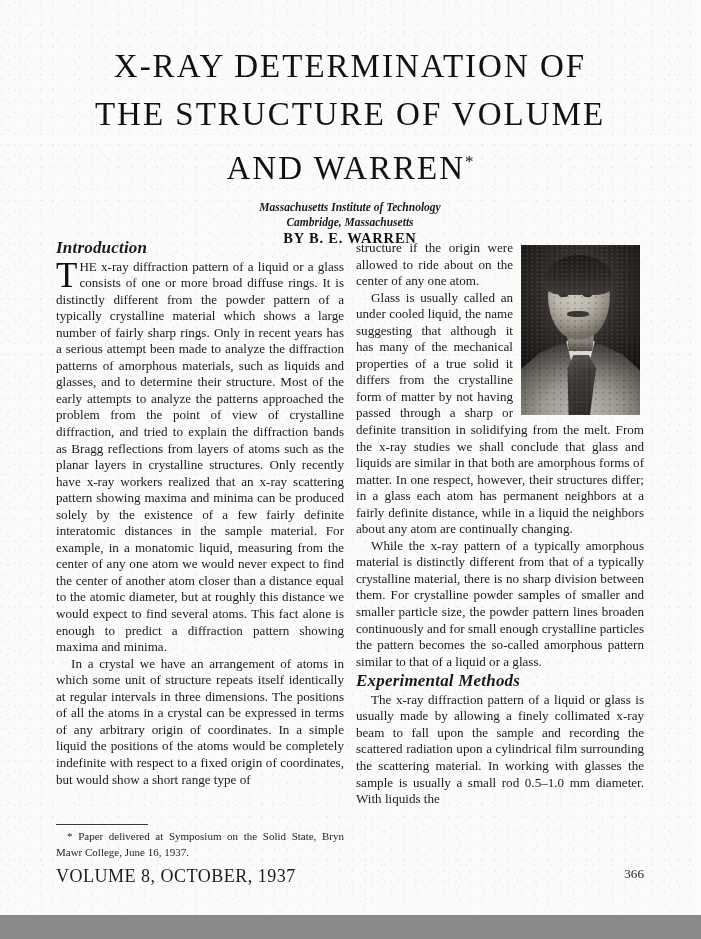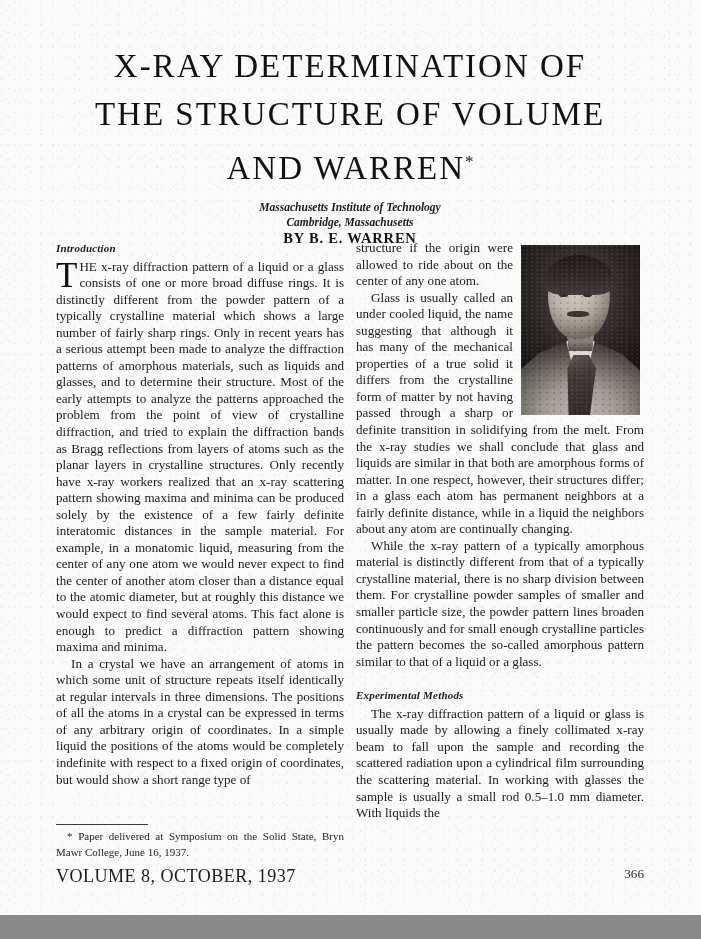--- a/index.html
+++ b/index.html
@@ -83,26 +83,26 @@
     text-justify: inter-word;
     hyphens: none;
     color: #1a1a1a;
   }
   #col-left  { left: 56px;  width: 288px; }
   #col-right { left: 356px; width: 288px; }
 
   .sec-head {
     font-style: italic;
     font-weight: bold;
-    font-size: 11px;
+    font-size: 17px;
     margin: 0 0 2px 0;
     text-align: left;
     letter-spacing: 0.2px;
   }
-  .sec-head.spaced { margin-top: 17px; }
+  .sec-head.spaced { margin-top: 3px; }
 
   p.body { margin: 0; text-indent: 1.15em; }
   p.body.noindent { text-indent: 0; }
 
   
   .dropcap-para {
     margin: 0;
     text-indent: 0;
   }
   .dropcap {

